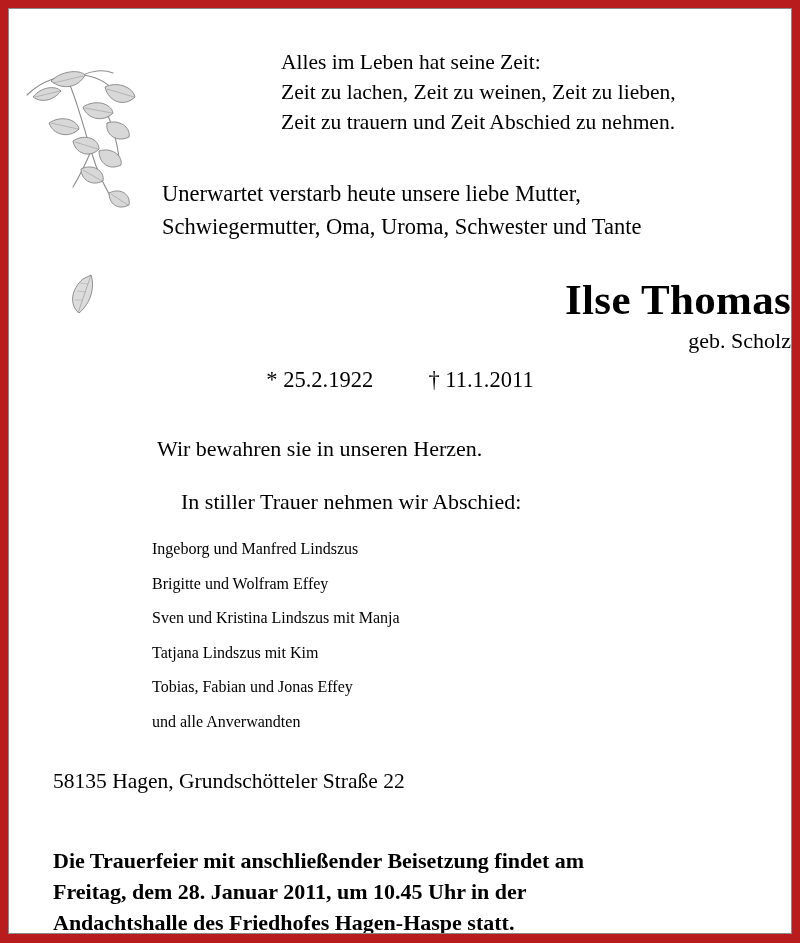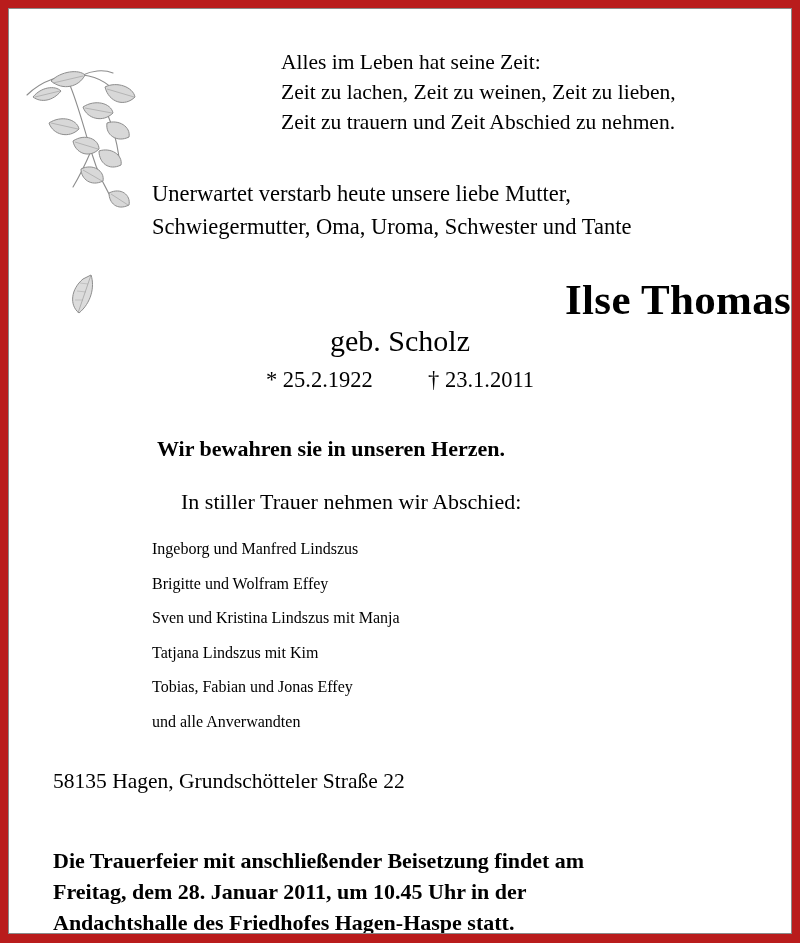--- a/index.html
+++ b/index.html
@@ -57,21 +57,21 @@
     position: absolute;
     left: 272px;
     top: 38px;
     font-size: 21.5px;
     line-height: 30px;
     white-space: nowrap;
   }
 
   .dedication {
     position: absolute;
-    left: 143px;
+    left: 153px;
     top: 168px;
     font-size: 22.5px;
     line-height: 33px;
     white-space: nowrap;
   }
 
   .name-block {
     position: absolute;
     left: 0;
     right: 0;
@@ -79,42 +79,42 @@
     text-align: center;
   }
   .deceased-name {
     font-size: 43px;
     font-weight: bold;
     line-height: 50px;
     letter-spacing: 0.3px;
     text-align: right;
   }
   .maiden-name {
-    font-size: 30px;
+    font-size: 22px;
     line-height: 30px;
     margin-top: 1px;
+    text-align: right;
   }
   .life-dates {
     font-size: 22.5px;
     line-height: 32px;
     margin-top: 8px;
   }
   .date-gap {
     display: inline-block;
     width: 44px;
   }
 
   .keepsake {
     position: absolute;
     left: 148px;
     top: 425px;
     font-size: 22px;
     line-height: 30px;
     white-space: nowrap;
-    font-weight: bold;
   }
 
   .mourning-intro {
     position: absolute;
     left: 148px;
     top: 478px;
     font-size: 22px;
     line-height: 30px;
     white-space: nowrap;
     margin-left: 24px;
@@ -208,21 +208,21 @@
     </div>
 
     <div class="name-block">
       <div class="deceased-name">Ilse Thomas</div>
       <div class="maiden-name">geb. Scholz</div>
       <div class="life-dates">
         <span>*</span>
         <span>25.2.1922</span>
         <span class="date-gap"></span>
         <span>†</span>
-        <span>23.1.2011</span>
+        <span>11.1.2011</span>
       </div>
     </div>
 
     <div class="keepsake">Wir bewahren sie in unseren Herzen.</div>
 
     <div class="mourning-intro">In stiller Trauer nehmen wir Abschied:</div>
 
     <div class="survivors">
       <div>Ingeborg und Manfred Lindszus</div>
       <div>Brigitte und Wolfram Effey</div>

